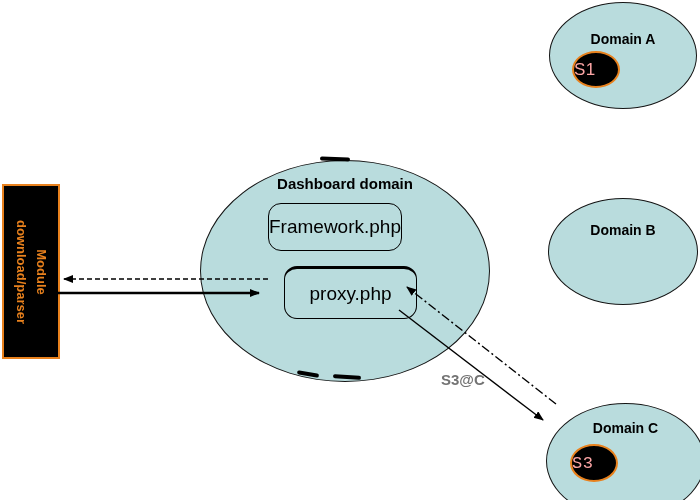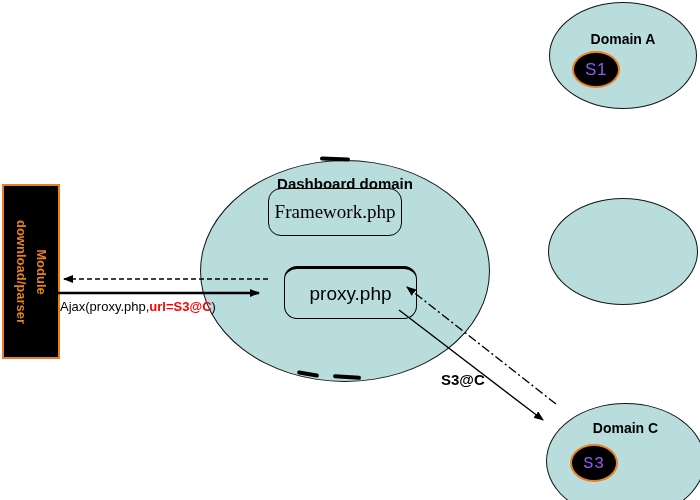--- a/index.html
+++ b/index.html
@@ -9,31 +9,31 @@
   }
   
   .domain-ellipse{
     position:absolute;background:#b9dcdd;border:1px solid #151515;border-radius:50%;
   }
   .domain-title{
     position:absolute;left:0;right:0;text-align:center;font-weight:bold;font-size:14px;color:#000;
   }
   .server-node{
     position:absolute;background:#000;border:2px solid #e8811d;border-radius:50%;
-    display:flex;align-items:center;justify-content:center;
-    color:#8b5cf6;font-size:17px;letter-spacing:.5px;
+    display:flex;align-items:center;
+    color:#fca5a5;font-size:17px;letter-spacing:.5px;
   }
   
   #dashboard-ellipse{left:200px;top:160px;width:288px;height:220px;}
   #dashboard-title{top:14px;font-size:15px;}
   .php-box{
     position:absolute;border:1.5px solid #000;border-radius:13px;background:transparent;
     display:flex;align-items:center;justify-content:center;font-size:19px;color:#000;
   }
-  #framework-box{left:268px;top:188px;width:132px;height:46px;font-family:Liberation Serif, serif;}
+  #framework-box{left:268px;top:203px;width:132px;height:46px;}
   #proxy-box{left:268px;top:266px;width:131px;height:49px;border-top:3px solid #000;margin-left:16px;}
   .ellipse-dash{position:absolute;background:#000;height:4px;border-radius:2px;}
   
   #module-box{
     position:absolute;left:2px;top:184px;width:54px;height:171px;
     background:#000;border:2px solid #e8811d;
   }
   #module-label{
     position:absolute;top:50%;left:50%;width:171px;
     transform:translate(-50%,-50%) rotate(90deg);
@@ -41,21 +41,21 @@
     white-space:nowrap;
   }
   
   #arrow-layer{position:absolute;left:0;top:0;width:700px;height:500px;pointer-events:none;}
   
   #ajax-label{
     position:absolute;left:60px;top:299px;font-size:13px;white-space:nowrap;color:#000;
   }
   #ajax-label .red{color:#ff0000;font-weight:bold;}
   #s3c-label{
-    position:absolute;left:441px;top:371px;font-size:15px;font-weight:bold;color:#000000;
+    position:absolute;left:441px;top:371px;font-size:15px;font-weight:bold;color:#737373;
     white-space:nowrap;
   }
   
   #domainA{left:549px;top:2px;width:146px;height:105px;}
   #domainA .domain-title{top:28px;}
   #s1{left:22px;top:48px;width:44px;height:33px;}
   
   #domainB{left:548px;top:198px;width:148px;height:105px;}
   #domainB .domain-title{top:23px;}
   #s2{left:19px;top:47px;width:43px;height:34px;}
@@ -92,20 +92,21 @@
   </div>
 
   <div id="domainA" class="domain-ellipse">
     <div class="domain-title">Domain A</div>
     <div id="s1" class="server-node">
       <span>S1</span>
     </div>
   </div>
 
   <div id="domainB" class="domain-ellipse">
+    <div class="domain-title">Domain B</div>
   </div>
 
   <div id="domainC" class="domain-ellipse">
     <div class="domain-title">Domain C</div>
     <div id="s3" class="server-node">
       <span>S3</span>
     </div>
   </div>
 
   <svg id="arrow-layer" viewBox="0 0 700 500">
@@ -117,17 +118,16 @@
 
     <line x1="268" y1="279" x2="64" y2="279" stroke="#000" stroke-width="1.4" stroke-dasharray="5 3" marker-end="url(#arrowhead)"></line>
 
     <line x1="58" y1="293" x2="259" y2="293" stroke="#000" stroke-width="2.4" marker-end="url(#arrowhead)"></line>
 
     <line x1="556" y1="404" x2="407" y2="287" stroke="#000" stroke-width="1.4" stroke-dasharray="9 3 2 3" marker-end="url(#arrowhead)"></line>
 
     <line x1="399" y1="310" x2="543" y2="420" stroke="#000" stroke-width="1.4" marker-end="url(#arrowhead)"></line>
   </svg>
 
-  <div id="ajax-label"><span>Ajax(proxy.php,</span><span class="red">url=S3@C</span><span>)</span></div>
 
   <div id="s3c-label">S3@C</div>
 
 </div>
 
 </body></html>

